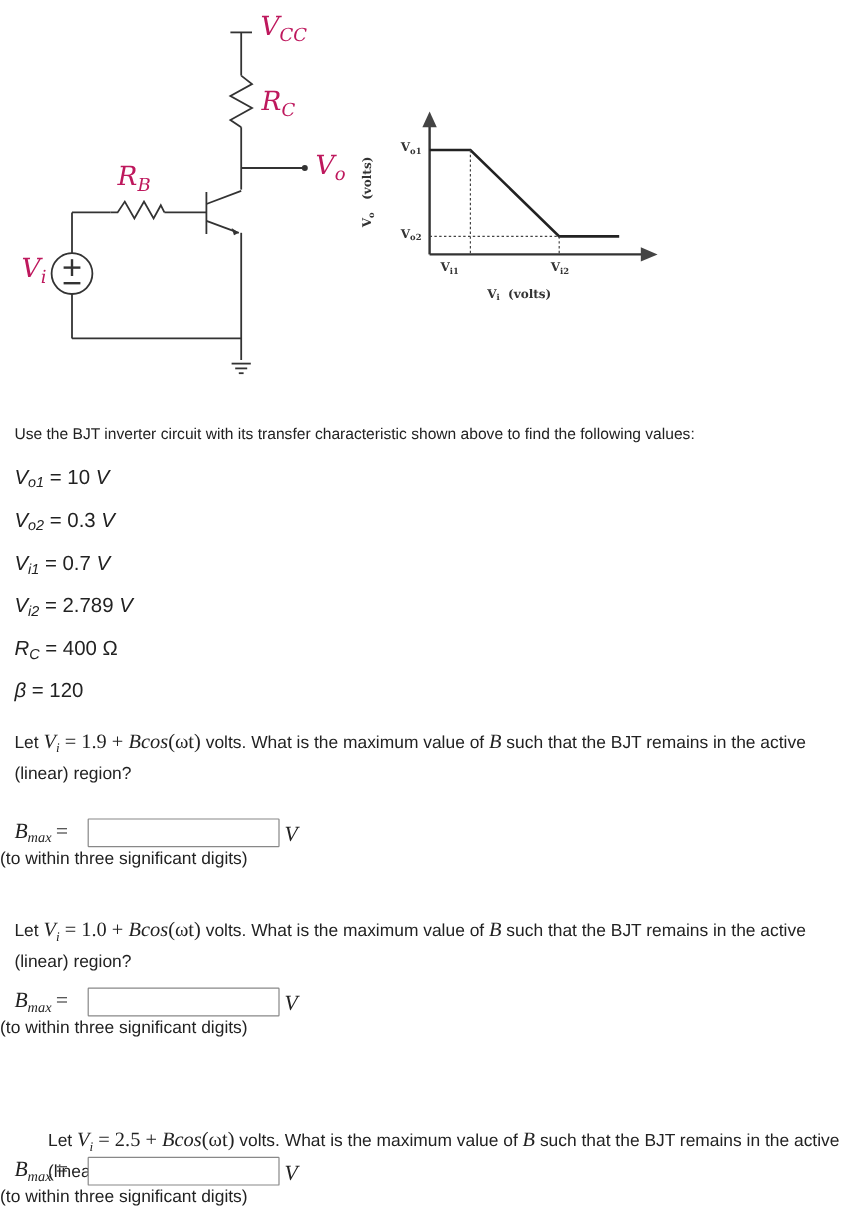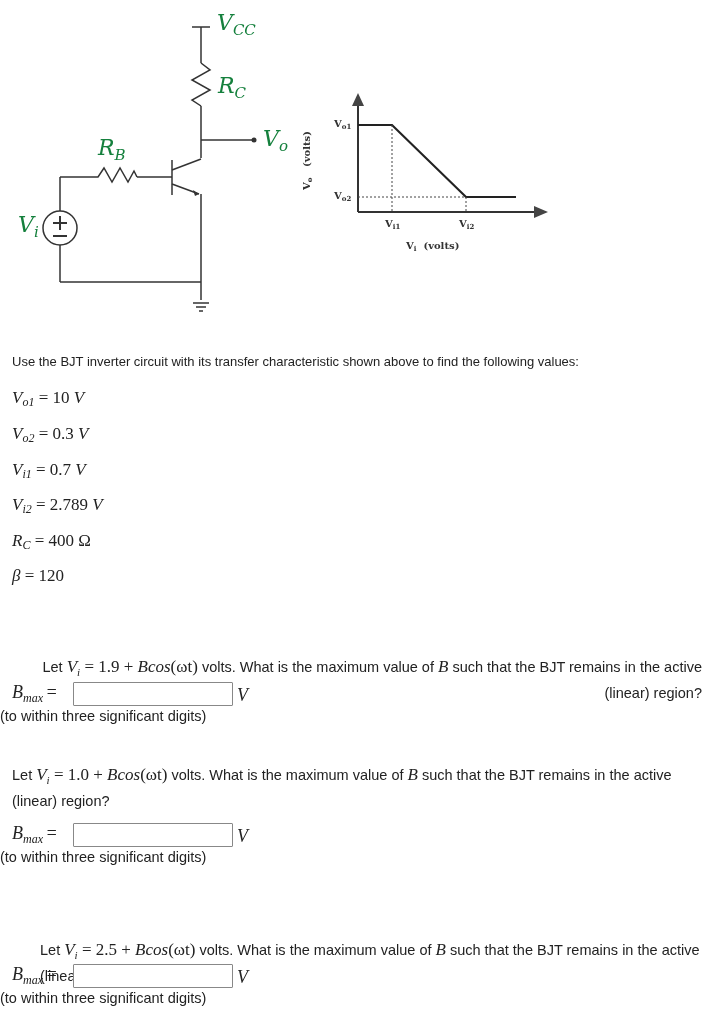--- a/index.html
+++ b/index.html
@@ -1,25 +1,25 @@
 <!DOCTYPE html>
 <html><head>
 <meta charset="utf-8">
 <style>
   html, body { margin:0; padding:0; background:#ffffff; }
   body { width:716px; height:1024px; position:relative; overflow:hidden;
          font-family:"Liberation Sans", sans-serif; color:#222; }
   .fig { position:absolute; left:0; top:0; width:716px; height:330px; }
   .fig svg { position:absolute; left:0; top:0; }
-  .mathlbl { position:absolute; font-family:"DejaVu Serif", serif; font-style:italic; font-size:22px; color:#15803d; line-height:1;text-align:center; }
+  .mathlbl { position:absolute; font-family:"DejaVu Serif", serif; font-style:italic; font-size:22px; color:#be185d; line-height:1;text-align:center; }
   .mathlbl sub { font-size:15px; vertical-align:-5px; }
   .glbl { position:absolute; font-family:"DejaVu Serif", serif; font-weight:bold; font-size:10px; color:#333; line-height:1; white-space:nowrap; }
   .glbl sub { font-size:7px; vertical-align:-2px; }
   .intro { position:absolute; left:12px; top:354px; font-size:13px; white-space:nowrap; }
-  .given { position:absolute; left:12px; font-family:Liberation Serif, serif; font-size:17px; white-space:nowrap; }
+  .given { position:absolute; left:12px; font-family:Liberation Sans, sans-serif; font-size:17px; white-space:nowrap; }
   .given .v { font-style:italic; }
   .given sub { font-size:12px; font-style:italic; vertical-align:-3px; }
   .q { position:absolute; left:12px; width:690px; font-size:14.5px; line-height:21px; }
   .q .m { font-family:"Liberation Serif", serif; font-size:17px; }
   .q .mi { font-family:"Liberation Serif", serif; font-style:italic; font-size:17px; }
   .ans { position:absolute; left:12px; height:28px; display:flex; align-items:flex-end; }
   .ans .lab { font-family:"Liberation Serif", serif; font-style:italic; font-size:18px; width:60px; white-space:nowrap; }
   .ans .lab sub { font-size:12px; vertical-align:-4px; }
   .ans .eq { font-family:"Liberation Serif", serif; font-size:18px; margin-left:-2px; }
   .ans input { width:160px; height:24px; border:1px solid #888; border-radius:1px; box-sizing:border-box; margin-left:1px; font-size:14px; padding:0 4px; }
@@ -84,36 +84,36 @@
   </svg>
 
   <div class="mathlbl" style="left:217px;top:12px;"><span>V</span><sub>CC</sub></div>
   <div class="mathlbl" style="left:218px;top:75px;"><span>R</span><sub>C</sub></div>
   <div class="mathlbl" style="left:263px;top:128px;"><span>V</span><sub>o</sub></div>
   <div class="mathlbl" style="left:98px;top:137px;"><span>R</span><sub>B</sub></div>
   <div class="mathlbl" style="left:18px;top:214px;"><span>V</span><sub>i</sub></div>
 
   <div class="glbl" style="left:334px;top:119px;"><span>V</span><sub>o1</sub></div>
   <div class="glbl" style="left:334px;top:191px;"><span>V</span><sub>o2</sub></div>
-  <div class="glbl" style="left:385px;top:219px;text-align:right;"><span>V</span><sub>i1</sub></div>
+  <div class="glbl" style="left:367px;top:219px;text-align:right;"><span>V</span><sub>i1</sub></div>
   <div class="glbl" style="left:459px;top:219px;"><span>V</span><sub>i2</sub></div>
   <div class="glbl" style="left:406px;top:241px;"><span>V</span><sub>i</sub>&nbsp; <span>(volts)</span></div>
   <div class="glbl" style="left:278px;top:155px;transform:rotate(-90deg);transform-origin:center;"><span>V</span><sub>o</sub>&nbsp;&nbsp; <span>(volts)</span></div>
 </div>
 
 <div class="intro">Use the BJT inverter circuit with its transfer characteristic shown above to find the following values:</div>
 
 <div class="given" style="top:388px;"><span class="v">V</span><sub>o1</sub><span> = 10 </span><span class="v">V</span></div>
 <div class="given" style="top:424px;"><span class="v">V</span><sub>o2</sub><span> = 0.3 </span><span class="v">V</span></div>
 <div class="given" style="top:460px;"><span class="v">V</span><sub>i1</sub><span> = 0.7 </span><span class="v">V</span></div>
 <div class="given" style="top:495px;"><span class="v">V</span><sub>i2</sub><span> = 2.789 </span><span class="v">V</span></div>
 <div class="given" style="top:531px;"><span class="v">R</span><sub>C</sub><span> = 400 </span><span>Ω</span></div>
 <div class="given" style="top:566px;"><span class="v">β</span><span> = 120</span></div>
 
-<div class="q" style="top:656px;text-align:right;"><span>Let </span><span class="mi">V</span><sub class="mi" style="font-size:11px">i</sub><span class="m"> = 1.9 + </span><span class="mi">Bcos</span><span class="m">(ωt)</span><span> volts. What is the maximum value of </span><span class="mi">B</span><span> such that the BJT remains in the active (linear) region?</span></div>
+<div class="q" style="top:607px;"><span>Let </span><span class="mi">V</span><sub class="mi" style="font-size:11px">i</sub><span class="m"> = 1.9 + </span><span class="mi">Bcos</span><span class="m">(ωt)</span><span> volts. What is the maximum value of </span><span class="mi">B</span><span> such that the BJT remains in the active (linear) region?</span></div>
 <div class="ans" style="top:678px;">
   <span class="lab"><span>B</span><sub>max</sub> <span class="eq">=</span></span>
   <input type="text" value="" style="">
   <span class="unit">V</span>
 </div>
 <div class="hint" style="top:708px;">(to within three significant digits)</div>
 
 <div class="q" style="top:764px;"><span>Let </span><span class="mi">V</span><sub class="mi" style="font-size:11px">i</sub><span class="m"> = 1.0 + </span><span class="mi">Bcos</span><span class="m">(ωt)</span><span> volts. What is the maximum value of </span><span class="mi">B</span><span> such that the BJT remains in the active (linear) region?</span></div>
 <div class="ans" style="top:819px;">
   <span class="lab"><span>B</span><sub>max</sub> <span class="eq">=</span></span>

